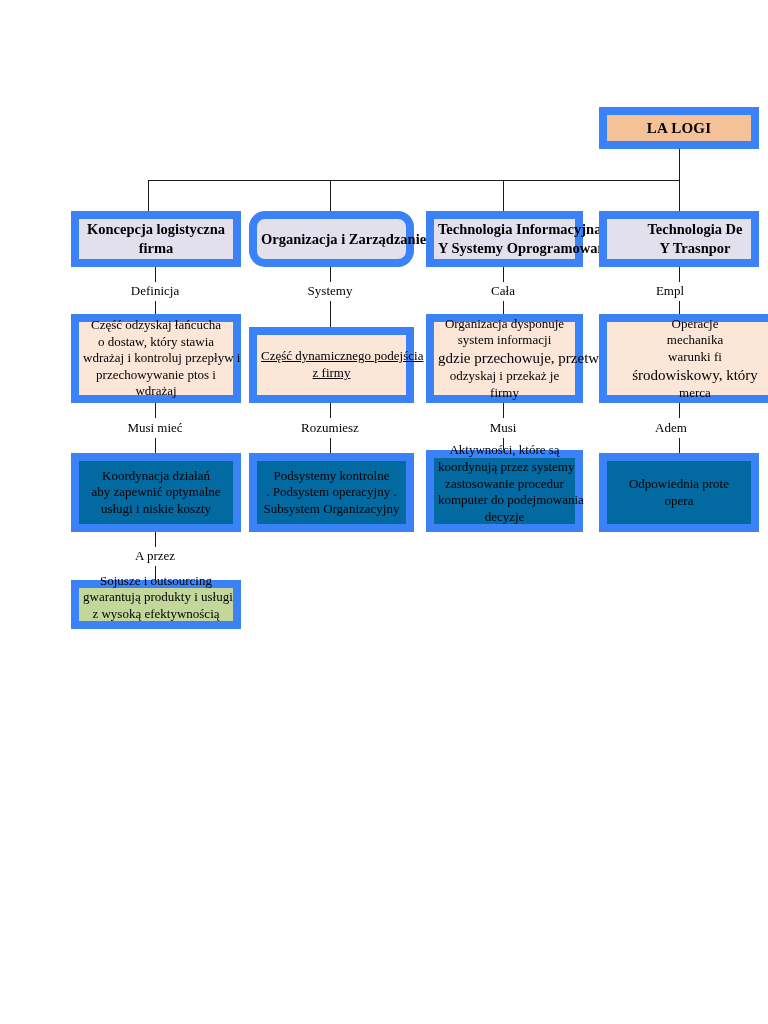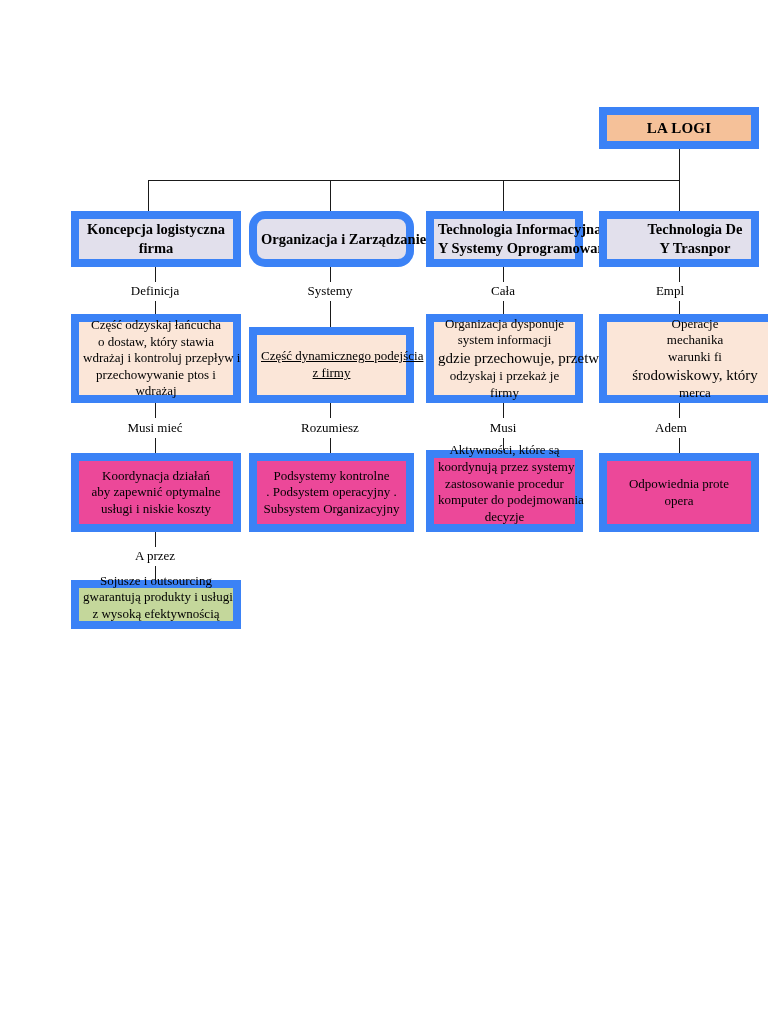--- a/index.html
+++ b/index.html
@@ -35,21 +35,21 @@
   }
   .box .inner {
     width: 100%;
     padding: 0 4px;
     box-sizing: border-box;
   }
 
   .fill-title   { background: #f5c199; }
   .fill-header  { background: #e2e0ec; }
   .fill-desc    { background: #fbe6d8; }
-  .fill-detail  { background: #ec4899; }
+  .fill-detail  { background: #0369a1; }
   .fill-green   { background: #c4d79b; }
 
   .title-text {
     font-weight: bold;
     font-size: 15px;
     letter-spacing: 0.2px;
   }
   .header-text {
     font-weight: bold;
     font-size: 14.5px;

